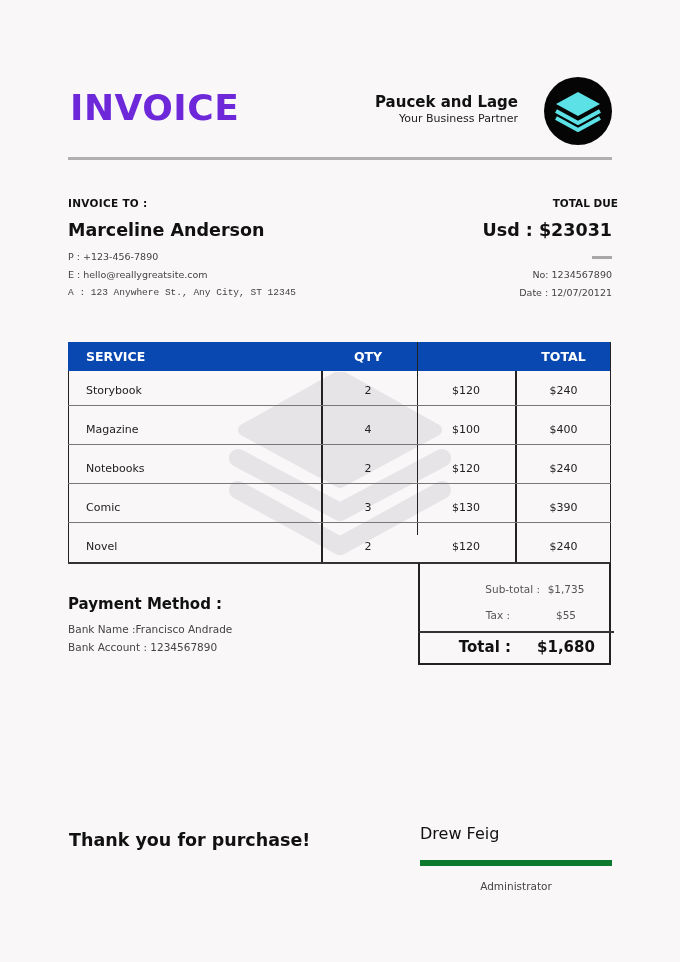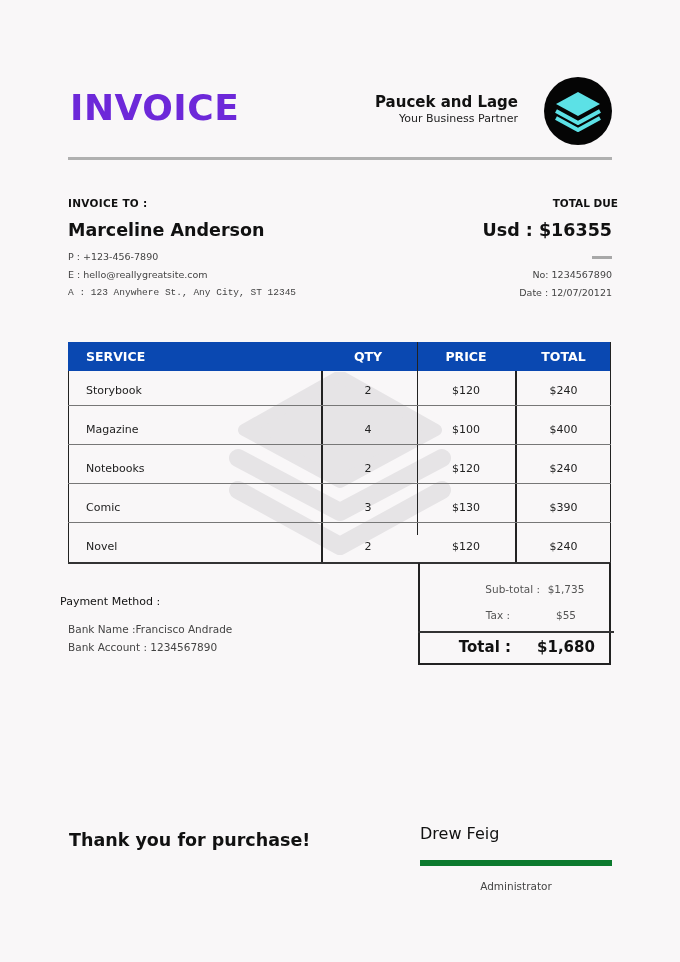--- a/index.html
+++ b/index.html
@@ -26,21 +26,21 @@
   #watermark { left:228px; top:372px; }
 
   #table { left:68px; top:342px; width:543px; }
   .thead { position:absolute; left:0; top:0; width:543px; height:29px; background:#0a48b1; }
   .th { position:absolute; top:0; height:29px; line-height:29px; color:#fff; font-weight:bold; font-size:12.5px; }
   .row { position:absolute; left:0; width:466px; height:39px; }
   .cell { position:absolute; top:0; height:39px; line-height:39px; font-size:11px; color:#222; }
   .vline { position:absolute; width:2px; background:#222; }
   .hline { position:absolute; height:1px; background:#777; }
 
-  #payment-title { left:60px; top:595px; font-size:11px; font-weight:normal; }
+  #payment-title { left:68px; top:595px; font-size:15px; font-weight:bold; }
   .bank { left:68px; font-size:10.5px; color:#444; }
 
   #totals-box { left:418px; top:563px; width:193px; height:102px; border:2px solid #222; border-top:none; box-sizing:border-box; }
   .tot-label { font-size:10.5px; color:#555; text-align:right; }
   #total-divider { left:418px; top:631px; width:196px; height:2px; background:#333; }
 
   #thanks { left:69px; top:830px; font-size:17.5px; font-weight:bold; }
   #signer { left:420px; top:824px; width:192px; font-size:16px; }
   #green-bar { left:420px; top:860px; width:192px; height:6px; background:#0c7a2e; }
   #signer-role { left:420px; top:880px; width:192px; text-align:center; font-size:10.5px; color:#444; }
@@ -60,38 +60,37 @@
 </div>
 <div class="abs" id="hr-top"></div>
 
 <div class="abs" id="invoice-to-label">INVOICE TO :</div>
 <div class="abs" id="client-name">Marceline Anderson</div>
 <div class="abs contact" style="top:251px;">P : +123-456-7890</div>
 <div class="abs contact" style="top:269px;">E : hello@reallygreatsite.com</div>
 <div class="abs contact" style="top:287px;font-family:Liberation Mono, monospace;">A : 123 Anywhere St., Any City, ST 12345</div>
 
 <div class="abs" id="total-due-label">TOTAL DUE</div>
-<div class="abs" id="total-due-value">Usd : $16355</div>
+<div class="abs" id="total-due-value">Usd : $23031</div>
 <div class="abs" id="small-bar"></div>
 <div class="abs meta" style="top:269px;">No: 1234567890</div>
 <div class="abs meta" style="top:287px;">Date : 12/07/20121</div>
 
 <div class="abs" id="watermark">
   <svg width="224" height="190" viewBox="0 0 224 190">
     <polygon points="112,4 208,58 112,110 16,58" fill="#e6e4e6" stroke="#e6e4e6" stroke-width="12" stroke-linejoin="round"></polygon>
     <polyline points="10,86 112,140 214,86" fill="none" stroke="#e6e4e6" stroke-width="18" stroke-linecap="round" stroke-linejoin="round"></polyline>
     <polyline points="10,118 112,174 214,118" fill="none" stroke="#e6e4e6" stroke-width="18" stroke-linecap="round" stroke-linejoin="round"></polyline>
   </svg>
 </div>
 
 <div class="abs" id="table">
   <div class="thead">
     <div class="th" style="left:18px;">SERVICE</div>
     <div class="th" style="left:254px; width:92px; text-align:center;">QTY</div>
-    <div class="th" style="left:350px; width:96px; text-align:center;">PRICE</div>
     <div class="th" style="left:448px; width:95px; text-align:center;">TOTAL</div>
   </div>
 
   <div class="row" style="top:29px;">
     <div class="cell" style="left:18px;">Storybook</div>
     <div class="cell" style="left:254px; width:92px; text-align:center;">2</div>
     <div class="cell" style="left:350px; width:96px; text-align:center;">$120</div>
     <div class="cell" style="left:448px; width:95px; text-align:center;">$240</div>
   </div>
   <div class="row" style="top:68px;">

